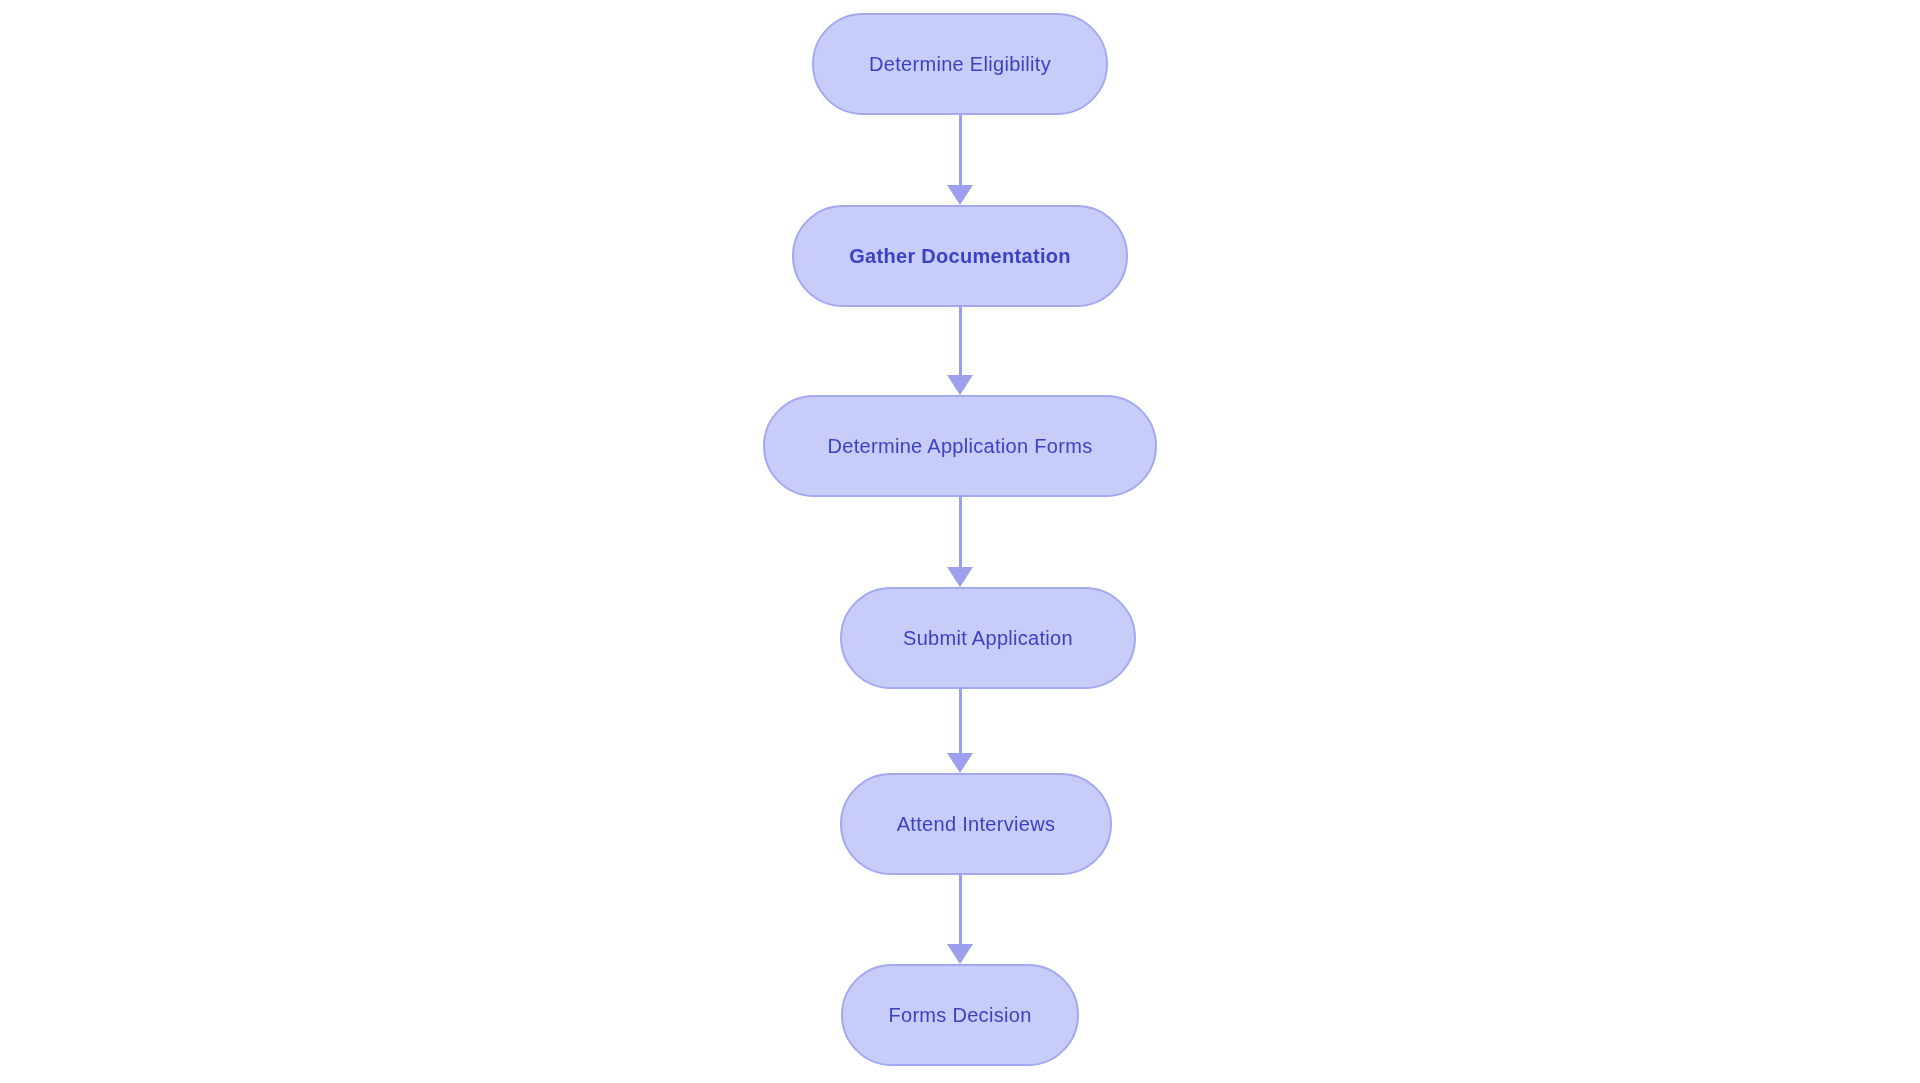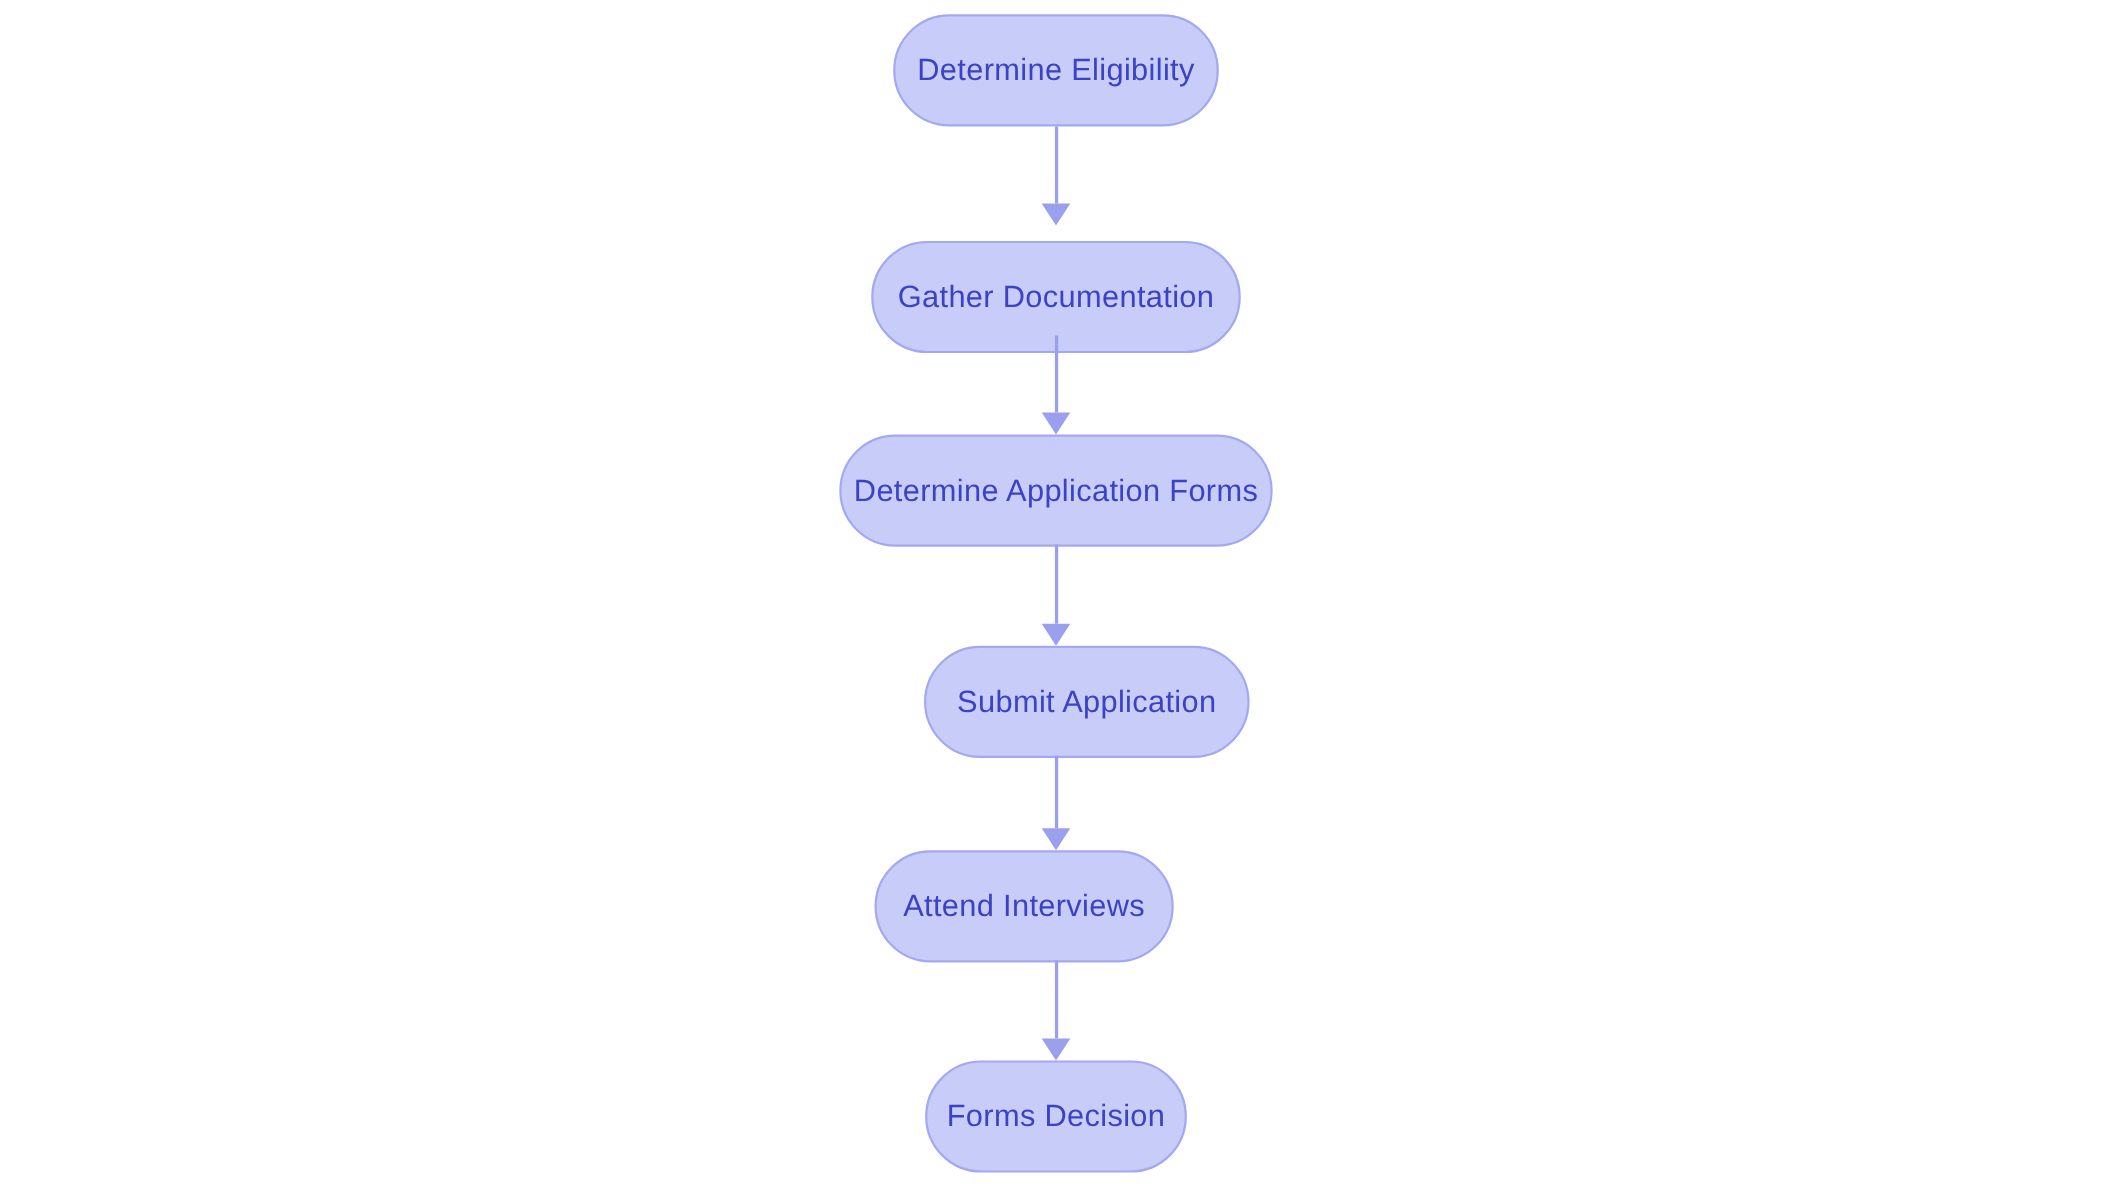--- a/index.html
+++ b/index.html
@@ -15,29 +15,29 @@
   .node {
     position: absolute;
     height: 102px;
     border-radius: 51px;
     background: var(--node-fill, #c8ccf8);
     border: 2px solid var(--node-border, #a3a9f1);
     color: var(--node-text, #3b42c4);
     display: flex;
     align-items: center;
     justify-content: center;
-    font-size: 28px;
+    font-size: 20px;
     letter-spacing: 0.3px;
     text-align: center;
   }
   .n1 { left: 812px; top: 13px;  width: 296px; }
-  .n2 { left: 792px; top: 219px; width: 336px; }
+  .n2 { left: 792px; top: 205px; width: 336px; font-weight: bold; }
   .n3 { left: 763px; top: 395px; width: 394px; }
   .n4 { left: 840px; top: 587px; width: 296px; }
-  .n5 { left: 795px; top: 773px; width: 272px; }
+  .n5 { left: 840px; top: 773px; width: 272px; }
   .n6 { left: 841px; top: 964px; width: 238px; }
 
   .arrow {
     position: absolute;
     left: 947px;              
     width: 26px;
     display: flex;
     flex-direction: column;
     align-items: center;
   }

